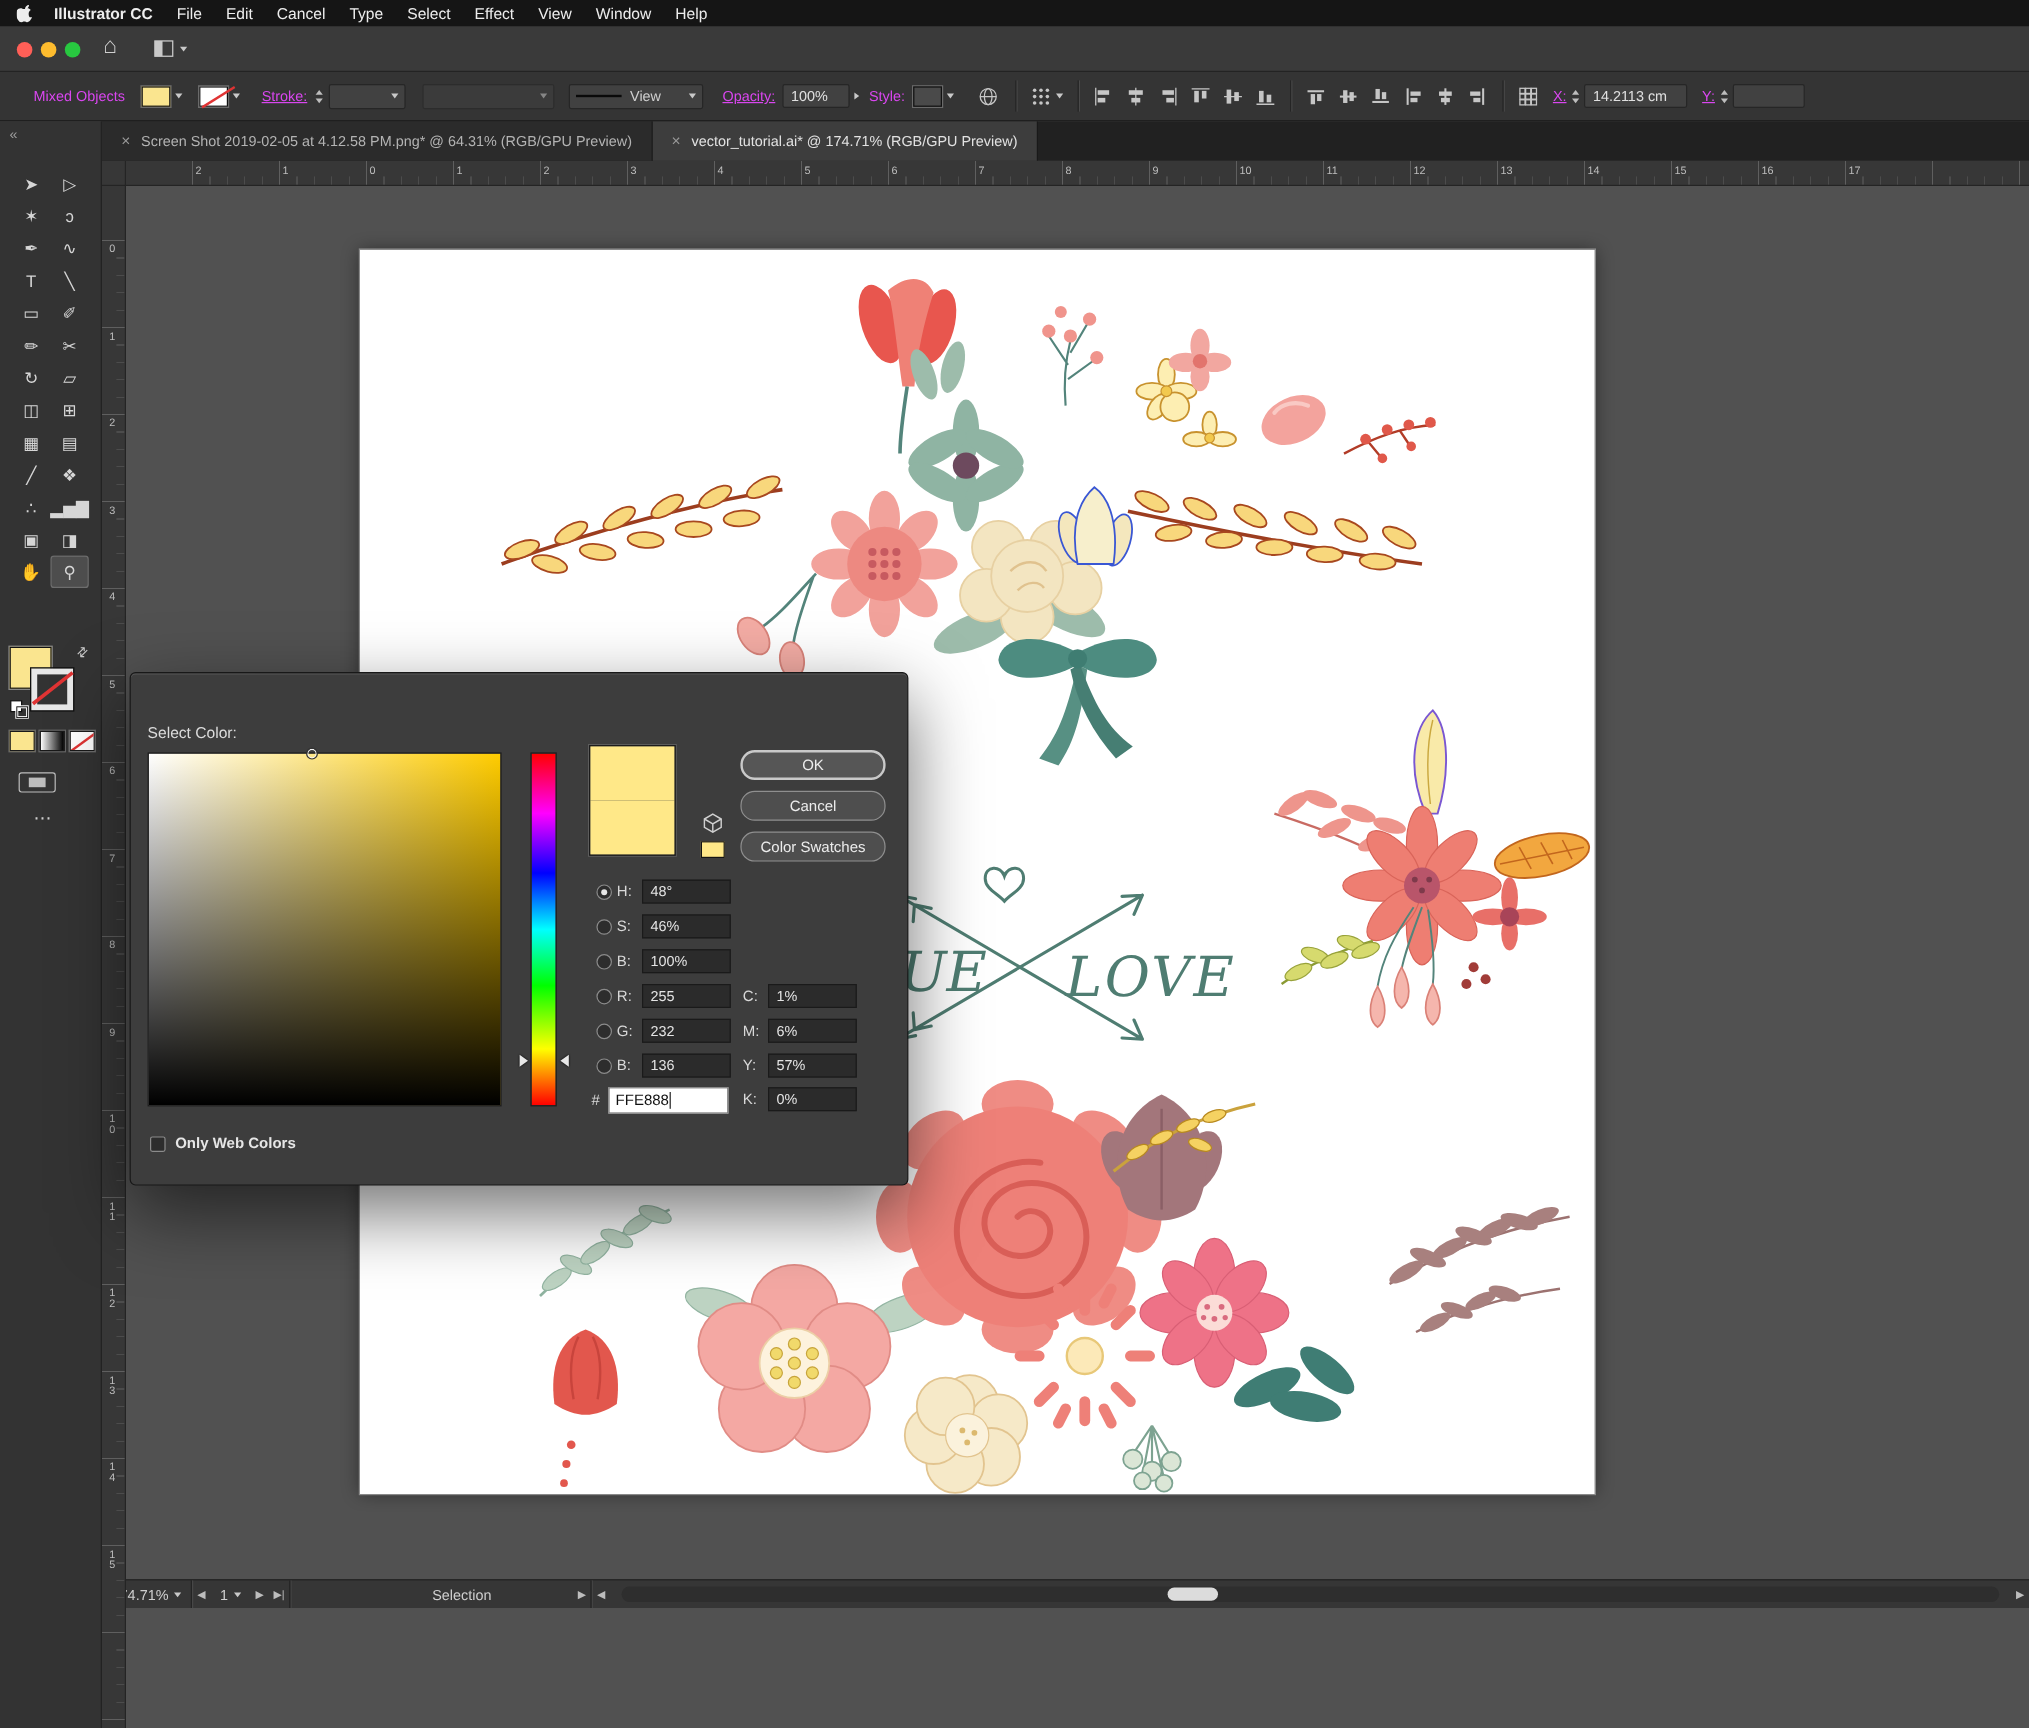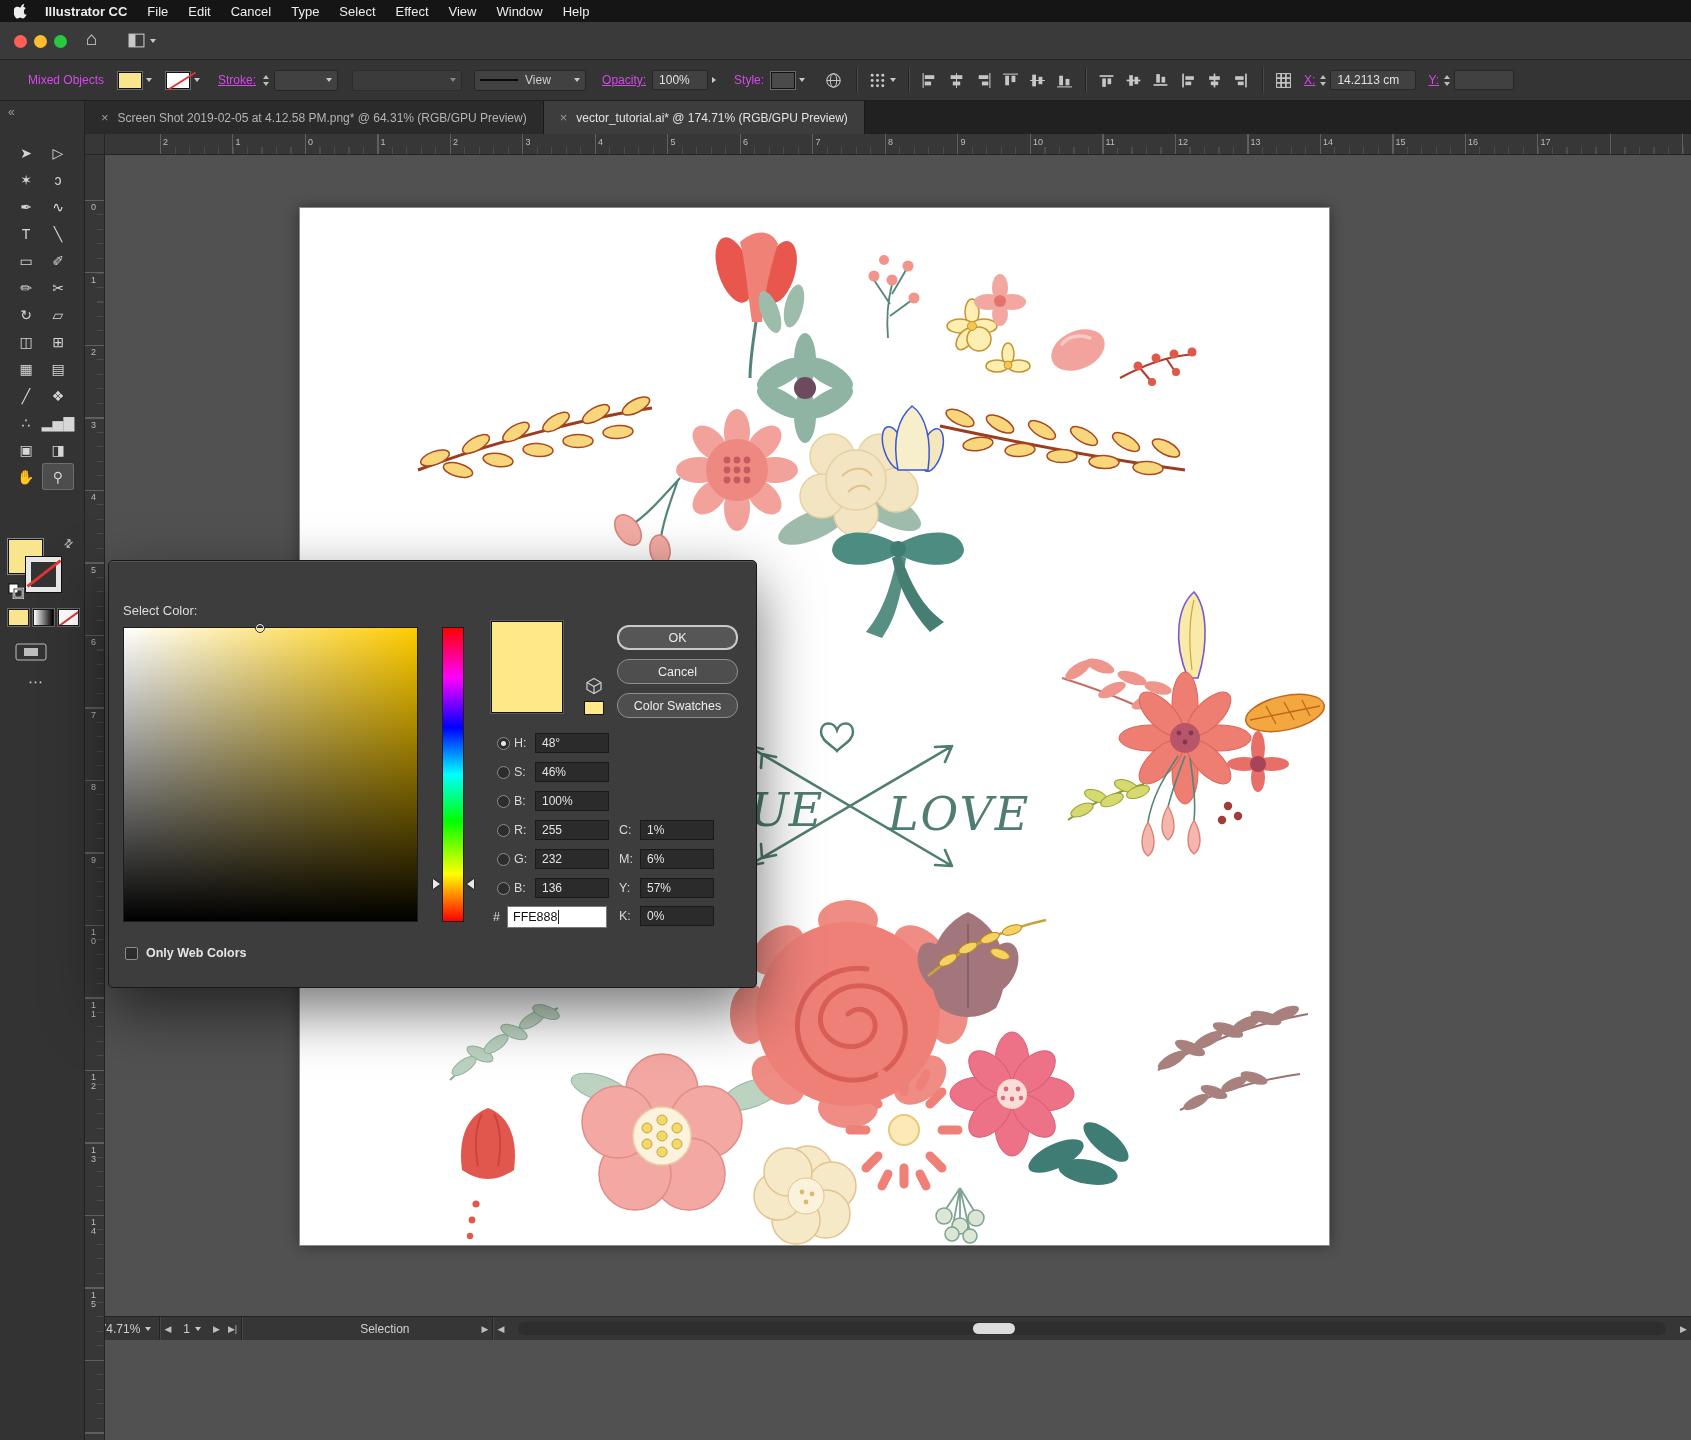--- a/index.html
+++ b/index.html
@@ -186,21 +186,21 @@
           <span style="width:38px;height:2px;background:#0a0a0a;"></span>
           <span>View</span>
         </span>
       <span class="chev"></span>
     </span>
     <span class="cb-label u" style="margin-left:16px;">Opacity:</span>
     <span class="field" style="width:56px;margin-left:6px;justify-content:space-between;">
         <span>100%</span>
       </span>
     <span class="popout" style="margin-left:4px;"></span>
-    <span class="cb-label" style="margin-left:18px;">Style:</span>
+    <span class="cb-label" style="margin-left:8px;">Style:</span>
     <span style="display:flex;align-items:center;gap:4px;margin-left:7px;">
       <span class="swatch" style="background:#4a4a4a;"></span>
       <span class="chev"></span>
     </span>
     <svg class="ico16" style="margin-left:20px;" viewBox="0 0 16 16">
         <circle cx="8" cy="8" r="6.3" fill="none" stroke="#c6c6c6"></circle>
         <ellipse cx="8" cy="8" rx="3" ry="6.3" fill="none" stroke="#c6c6c6"></ellipse>
         <line x1="1.7" y1="8" x2="14.3" y2="8" stroke="#c6c6c6"></line>
       </svg>
     <span class="vsep" style="margin-left:14px;"></span>

